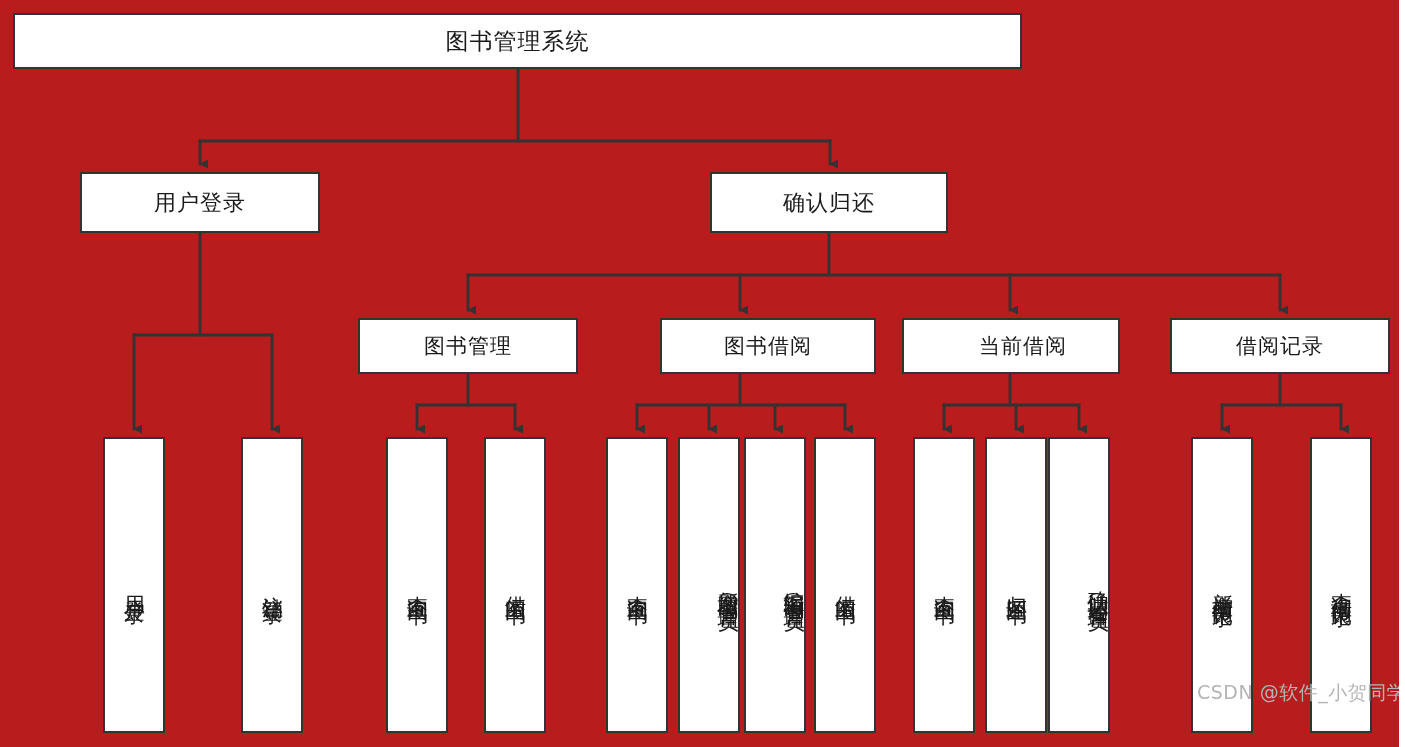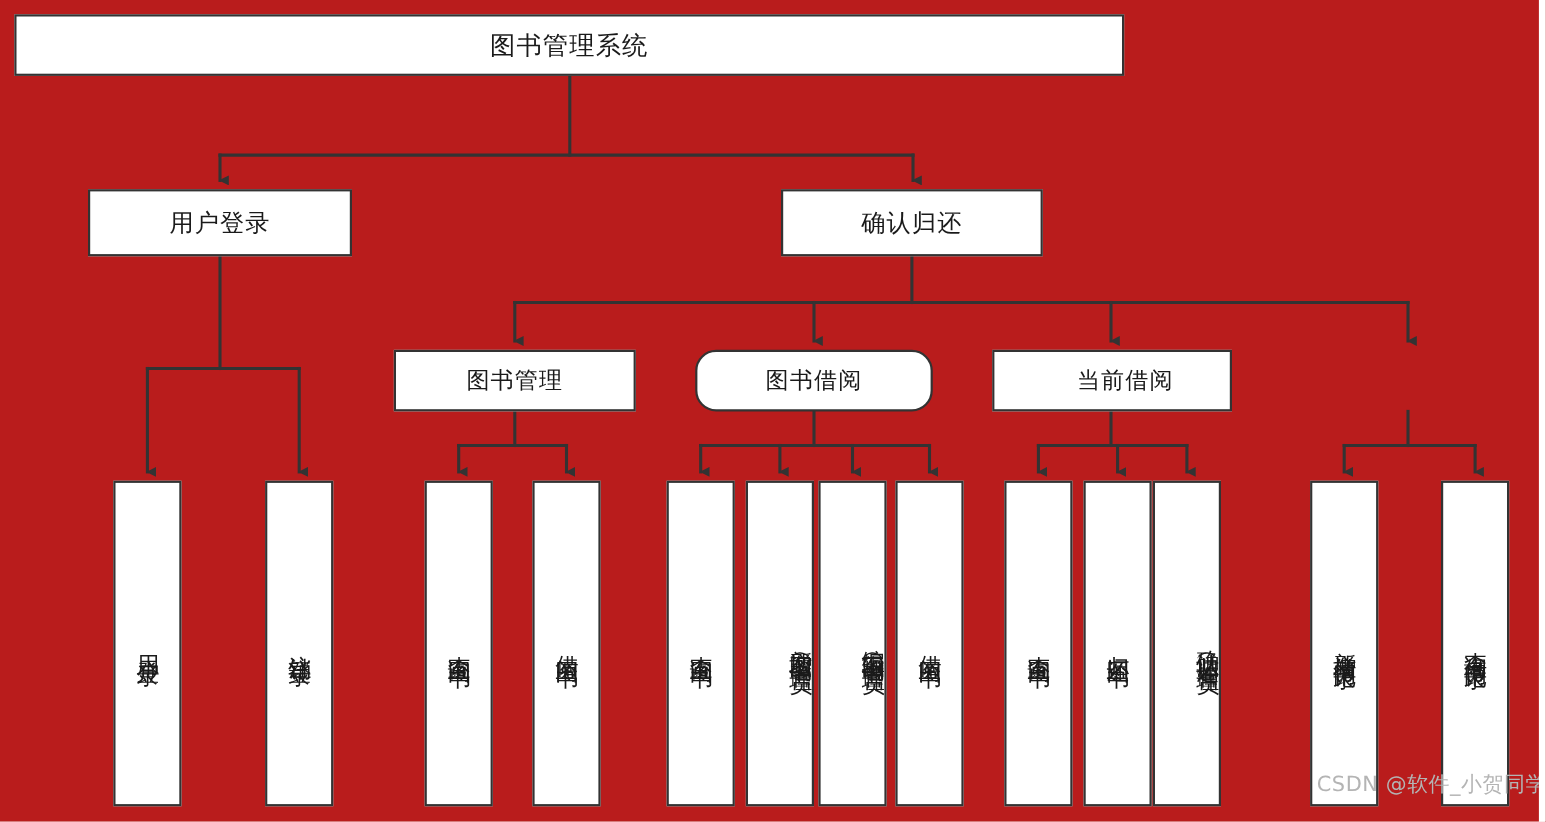--- a/index.html
+++ b/index.html
@@ -127,31 +127,32 @@
       <path d="M1341,405 L1341,429" marker-end="url(#arrow)"></path>
     </g>
   </svg>
 
   <div class="node node-root" style="left: 13px; top: 13px; width: 1009px; height: 56px;">图书管理系统</div>
 
   <div class="node node-mid1" style="left: 80px; top: 172px; width: 240px; height: 61px;">用户登录</div>
   <div class="node node-mid1" style="left: 710px; top: 172px; width: 238px; height: 61px;">确认归还</div>
 
   <div class="node node-mid2" style="left: 358px; top: 318px; width: 220px; height: 56px;">图书管理</div>
-  <div class="node node-mid2" style="left: 632px; top: 318px; width: 216px; height: 56px; border-radius: 19px;">图书借阅</div>
+  <div class="node node-mid2" style="left: 660px; top: 318px; width: 216px; height: 56px;">图书借阅</div>
   <div class="node node-mid2" style="left: 902px; top: 318px; width: 218px; height: 56px; padding-left: 24px;">当前借阅</div>
+  <div class="node node-mid2" style="left: 1170px; top: 318px; width: 220px; height: 56px;">借阅记录</div>
 
   <div class="node node-leaf short" style="left: 103px; top: 437px; width: 62px; height: 296px;">用户登录</div>
   <div class="node node-leaf short" style="left: 241px; top: 437px; width: 62px; height: 296px;">注销登录</div>
   <div class="node node-leaf short" style="left: 386px; top: 437px; width: 62px; height: 296px;">查询图书</div>
   <div class="node node-leaf short" style="left: 484px; top: 437px; width: 62px; height: 296px;">借阅图书</div>
   <div class="node node-leaf short" style="left: 606px; top: 437px; width: 62px; height: 296px;">查询图书</div>
   <div class="node node-leaf" style="left: 678px; top: 437px; width: 62px; height: 296px;">新增图书（管理员）</div>
   <div class="node node-leaf" style="left: 744px; top: 437px; width: 62px; height: 296px;">编辑图书（管理员）</div>
   <div class="node node-leaf short" style="left: 814px; top: 437px; width: 62px; height: 296px;">借阅图书</div>
   <div class="node node-leaf short" style="left: 913px; top: 437px; width: 62px; height: 296px;">查询图书</div>
   <div class="node node-leaf short" style="left: 985px; top: 437px; width: 62px; height: 296px;">归还图书</div>
   <div class="node node-leaf" style="left: 1048px; top: 437px; width: 62px; height: 296px;">确认归还（管理员）</div>
   <div class="node node-leaf short" style="left: 1191px; top: 437px; width: 62px; height: 296px;">新增借阅记录</div>
   <div class="node node-leaf short" style="left: 1310px; top: 437px; width: 62px; height: 296px;">查询借阅记录</div>
 
-  <div class="watermark" style="left:1197px; top:700px;">CSDN @软件_小贺同学</div>
+  <div class="watermark" style="left:1197px; top:680px;">CSDN @软件_小贺同学</div>
 </div>
 
 </body></html>

